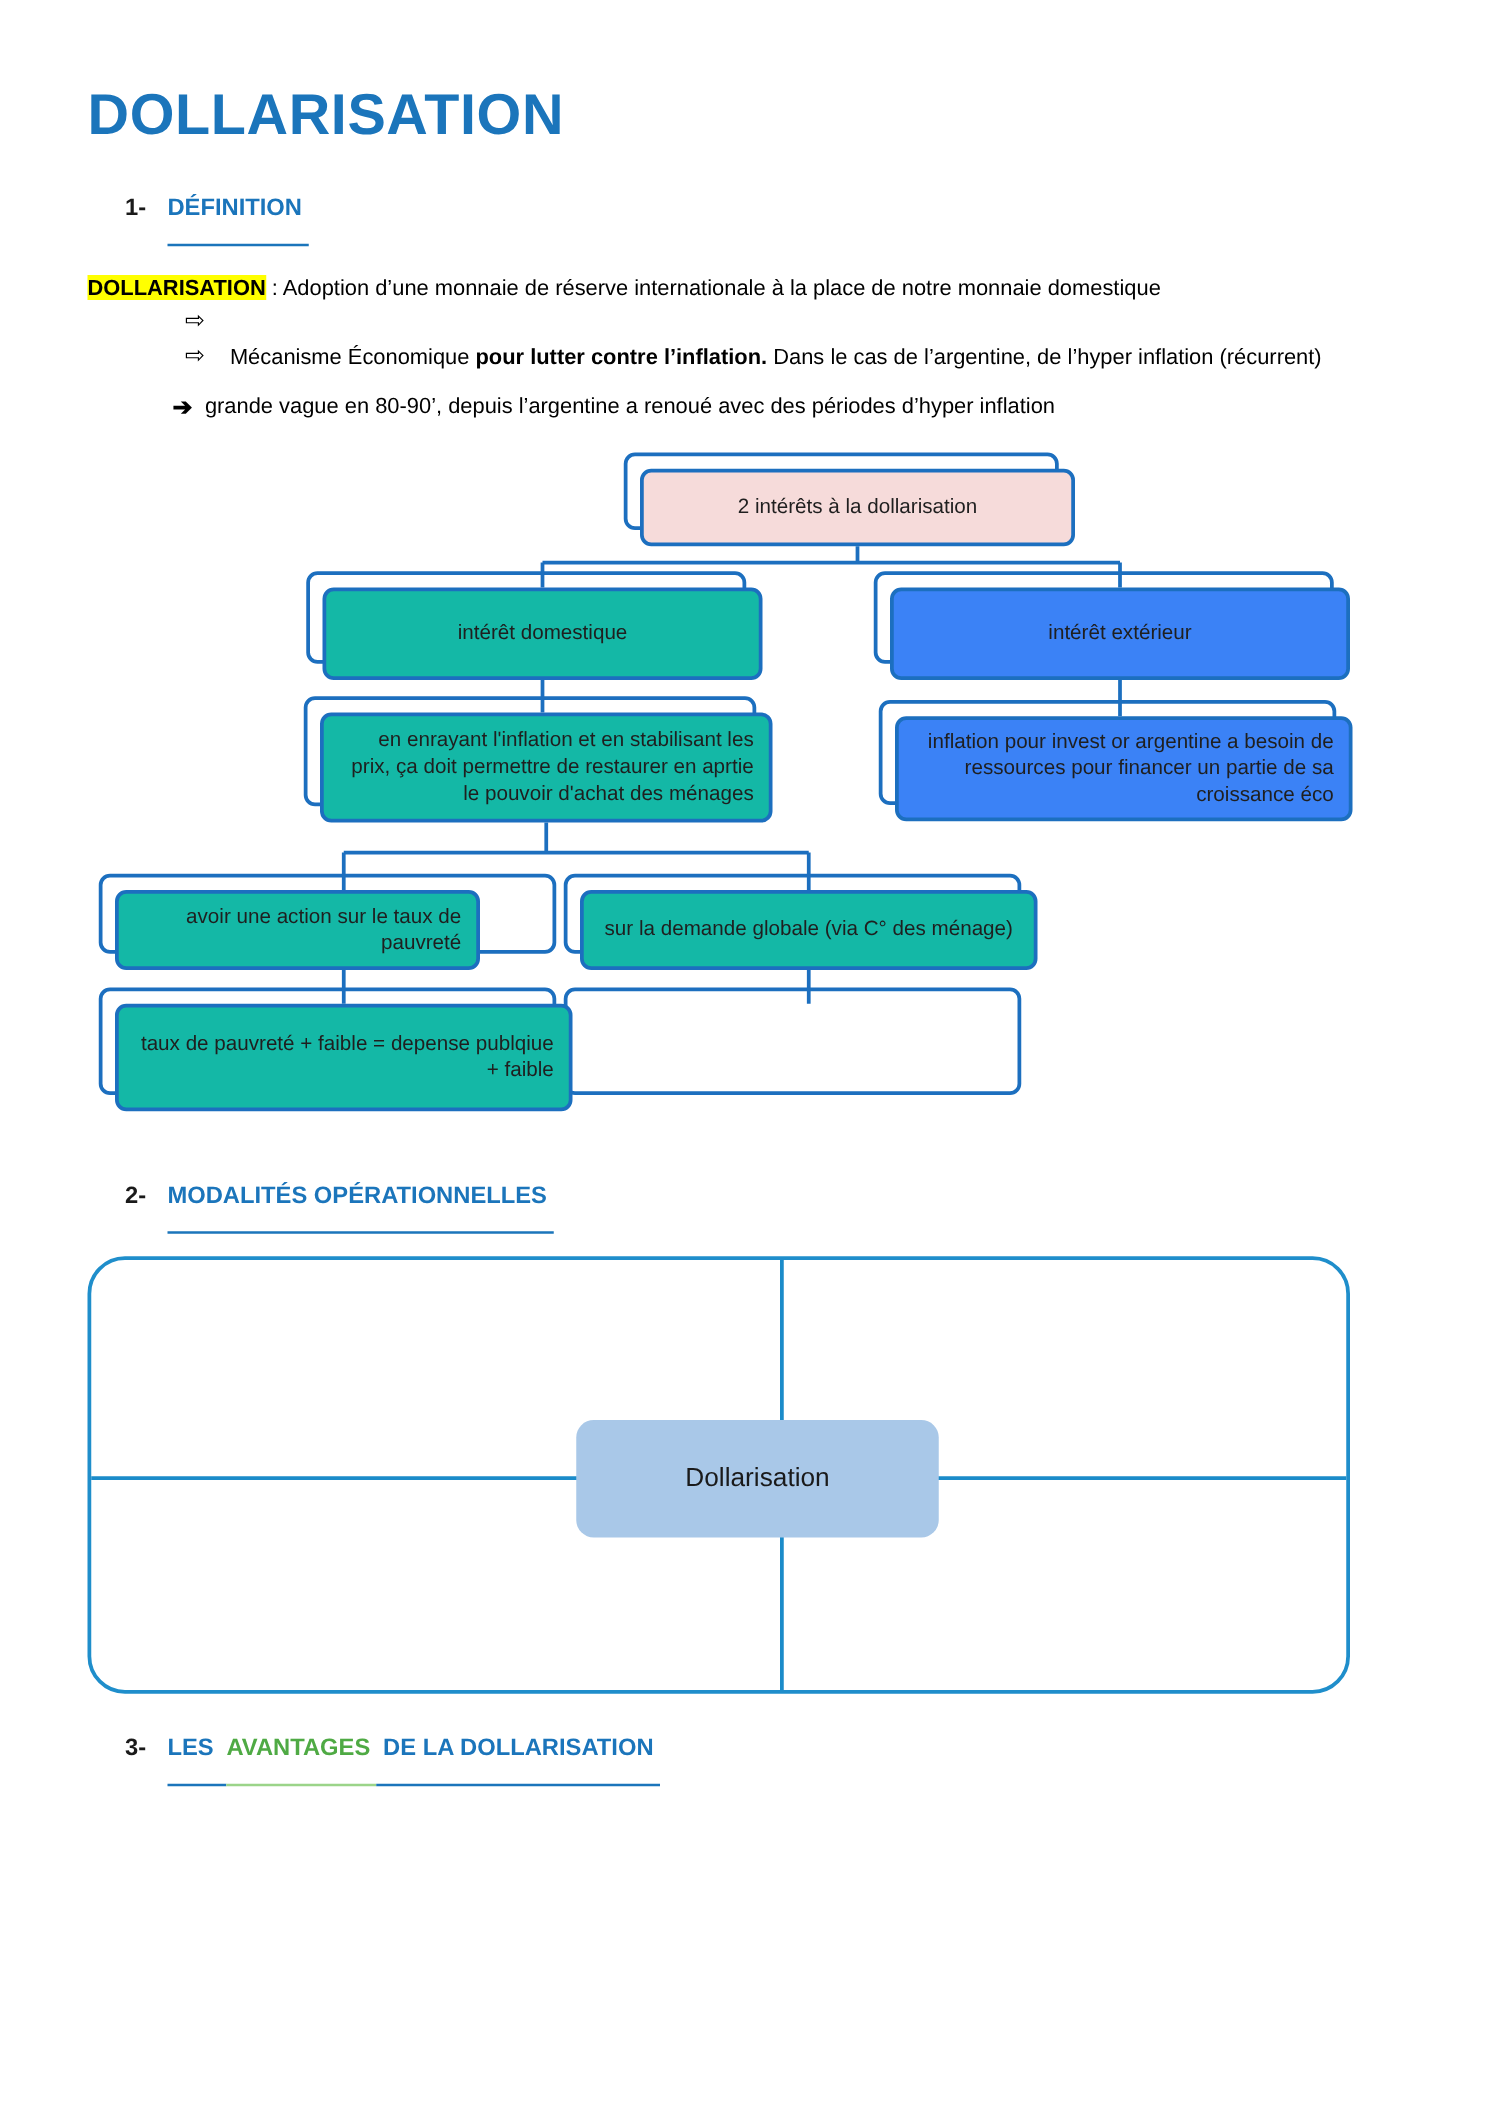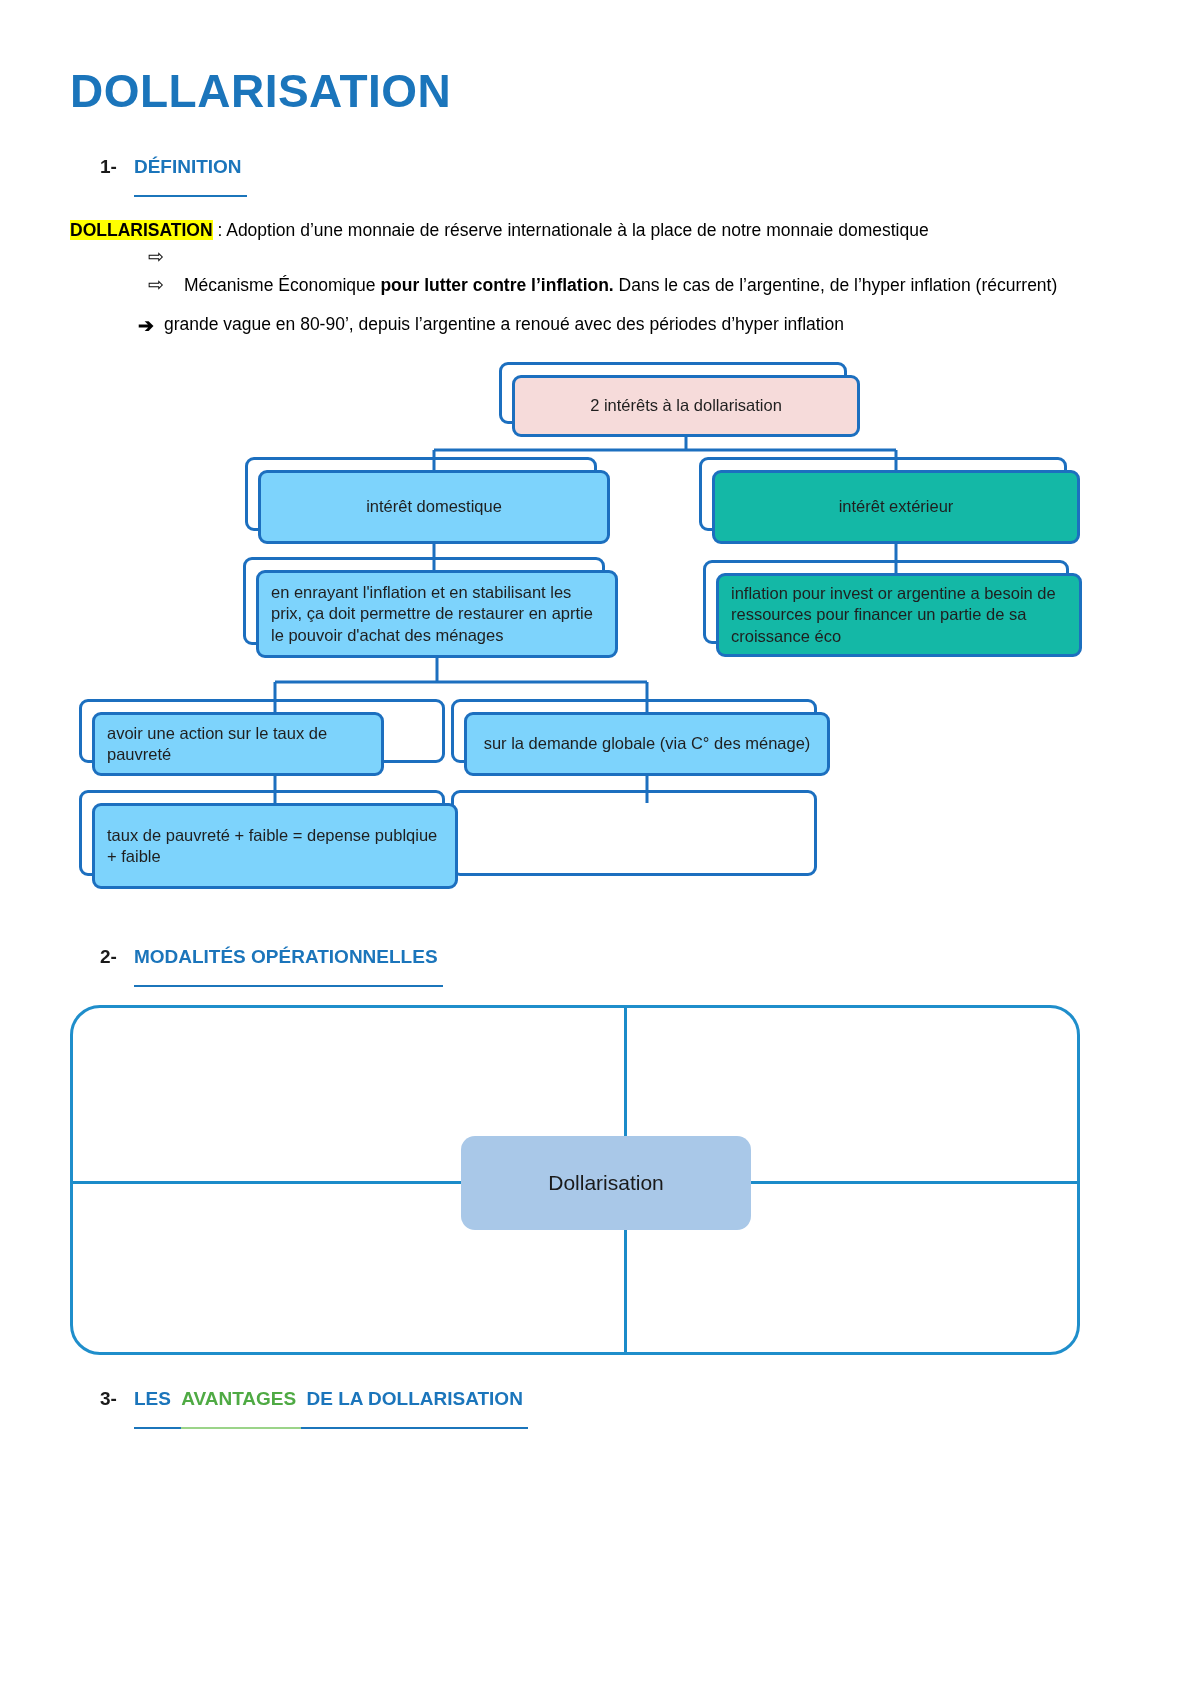--- a/index.html
+++ b/index.html
@@ -48,26 +48,26 @@
 
   
   .flowchart { position:absolute; left:0; top:360px; width:1200px; height:545px; }
   .flowchart svg { position:absolute; left:0; top:0; z-index:2; }
   .fc-back {
     position:absolute; background:#ffffff;
     border:3px solid #1c6fbf; border-radius:9px; z-index:1;
   }
   .fc-front {
     position:absolute; border:3px solid #1c6fbf; border-radius:9px; z-index:3;
-    display:flex; align-items:center; justify-content:center; text-align:left;
+    display:flex; align-items:center; justify-content:center; text-align:right;
     padding:4px 12px; font-size:16.5px; line-height:1.3; color:#1f1f1f;
   }
   .fill-pink     { background:#f6dbda; }
-  .fill-lavender { background:#7dd3fc; }
-  .fill-mint     { background:#14b8a6; }
+  .fill-lavender { background:#14b8a6; }
+  .fill-mint     { background:#3b82f6; }
 
   
   .quadrant {
     position:absolute; left:70px; top:1005px; width:1010px; height:350px;
     border:3px solid #1f8ecb; border-radius:30px;
   }
   .quad-vline {
     position:absolute; left:551px; top:0; width:3px; height:100%; background:#1b8bc9;
   }
   .quad-hline {

